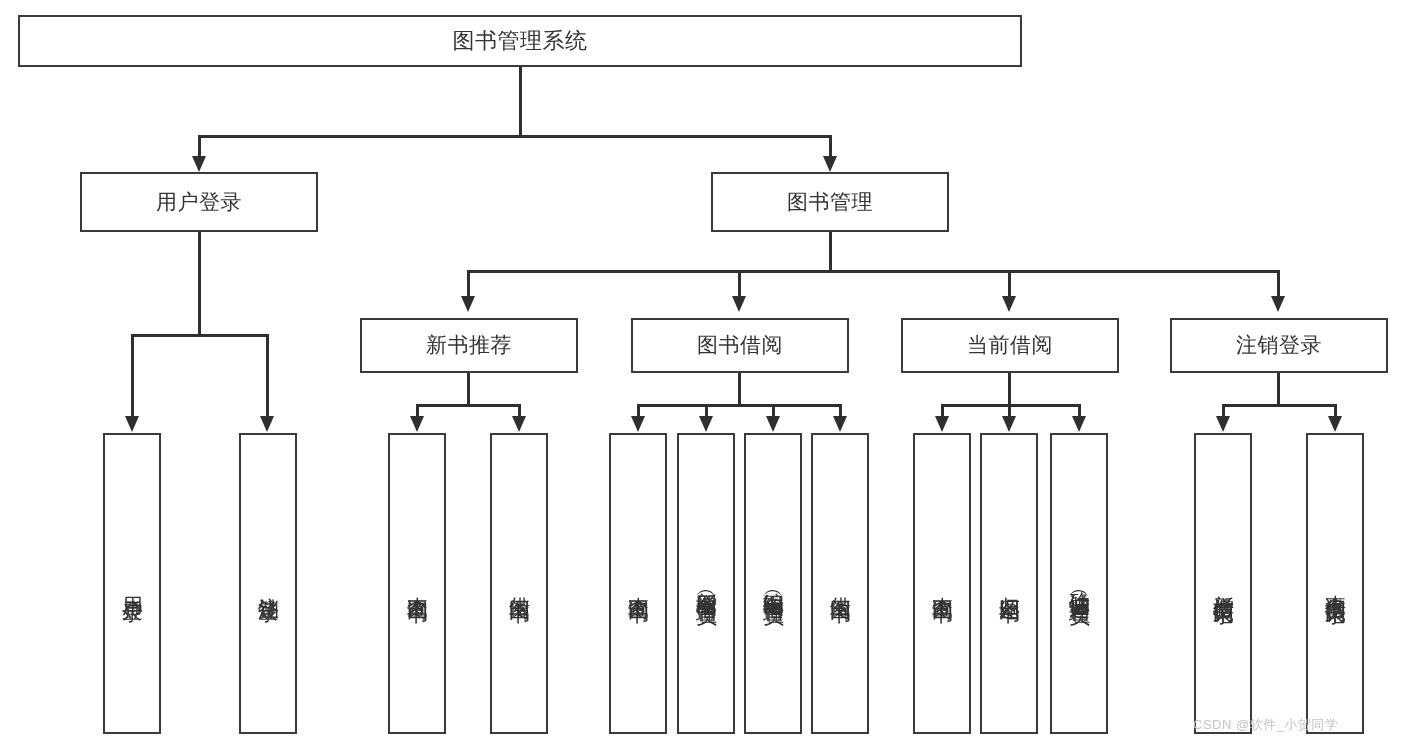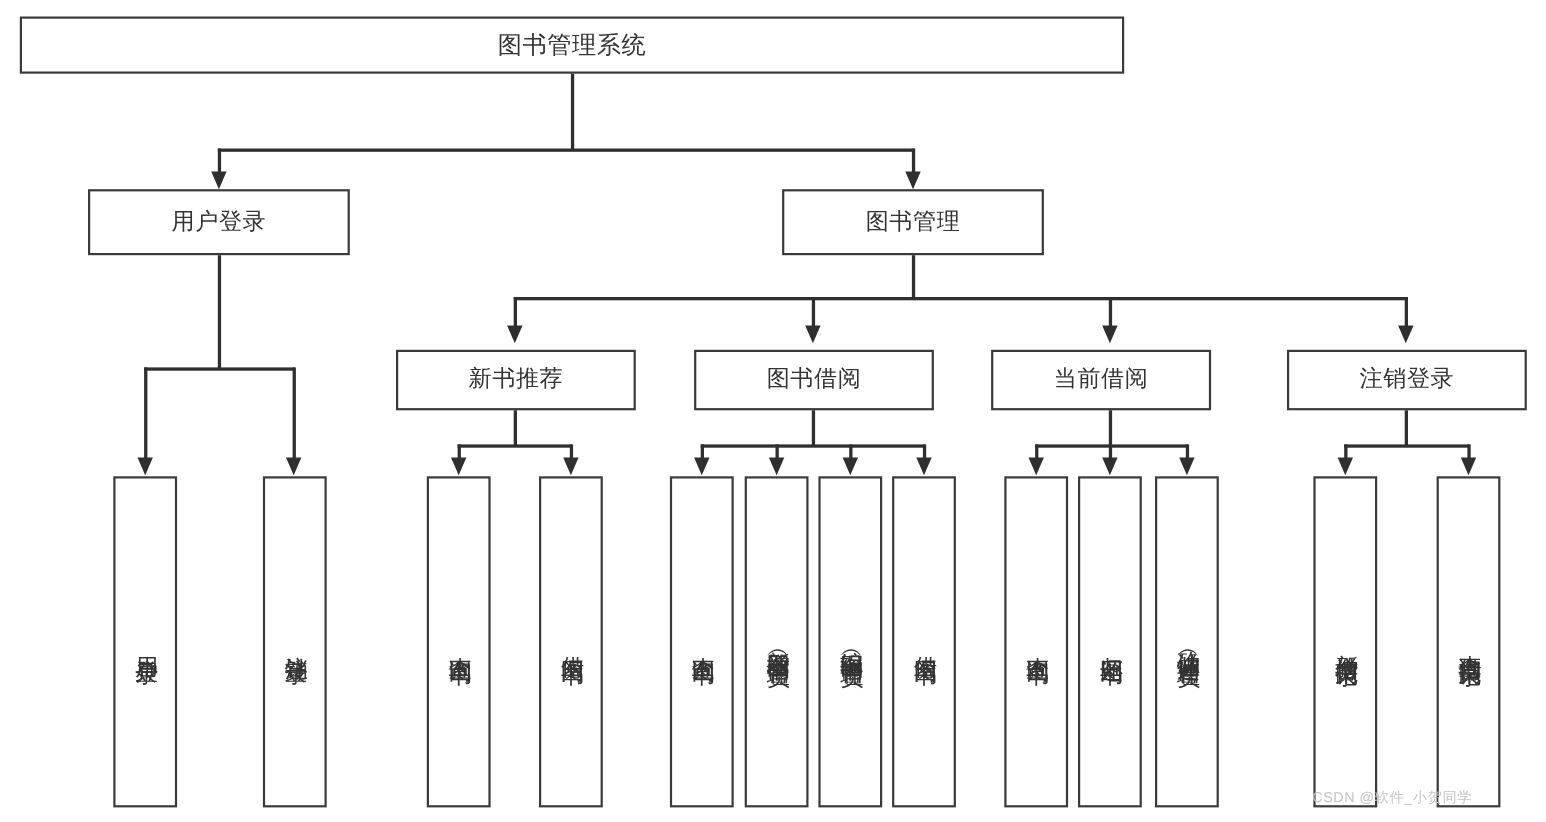--- a/index.html
+++ b/index.html
@@ -122,21 +122,21 @@
   <div class="arrow" style="left:732px; top:296px;"></div>
   <div class="arrow" style="left:1002px; top:296px;"></div>
   <div class="arrow" style="left:1271px; top:296px;"></div>
 
   <div class="node lvl3" style="left:631px; top:318px; width:218px; height:55px;">
     <span class="label">图书借阅</span>
   </div>
   <div class="node lvl3" style="left:360px; top:318px; width:218px; height:55px;">
     <span class="label">新书推荐</span>
   </div>
-  <div class="node lvl3" style="left:901px; top:318px; width:200px; height:55px;">
+  <div class="node lvl3" style="left:901px; top:318px; width:218px; height:55px;">
     <span class="label">当前借阅</span>
   </div>
   <div class="node lvl3" style="left:1170px; top:318px; width:218px; height:55px;">
     <span class="label">注销登录</span>
   </div>
 
   <div class="vline" style="left:467px; top:373px; height:33px;"></div>
   <div class="hline" style="left:416px; top:404px; width:104px;"></div>
   <div class="vline" style="left:416px; top:404px; height:14px;"></div>
   <div class="vline" style="left:518px; top:404px; height:14px;"></div>

